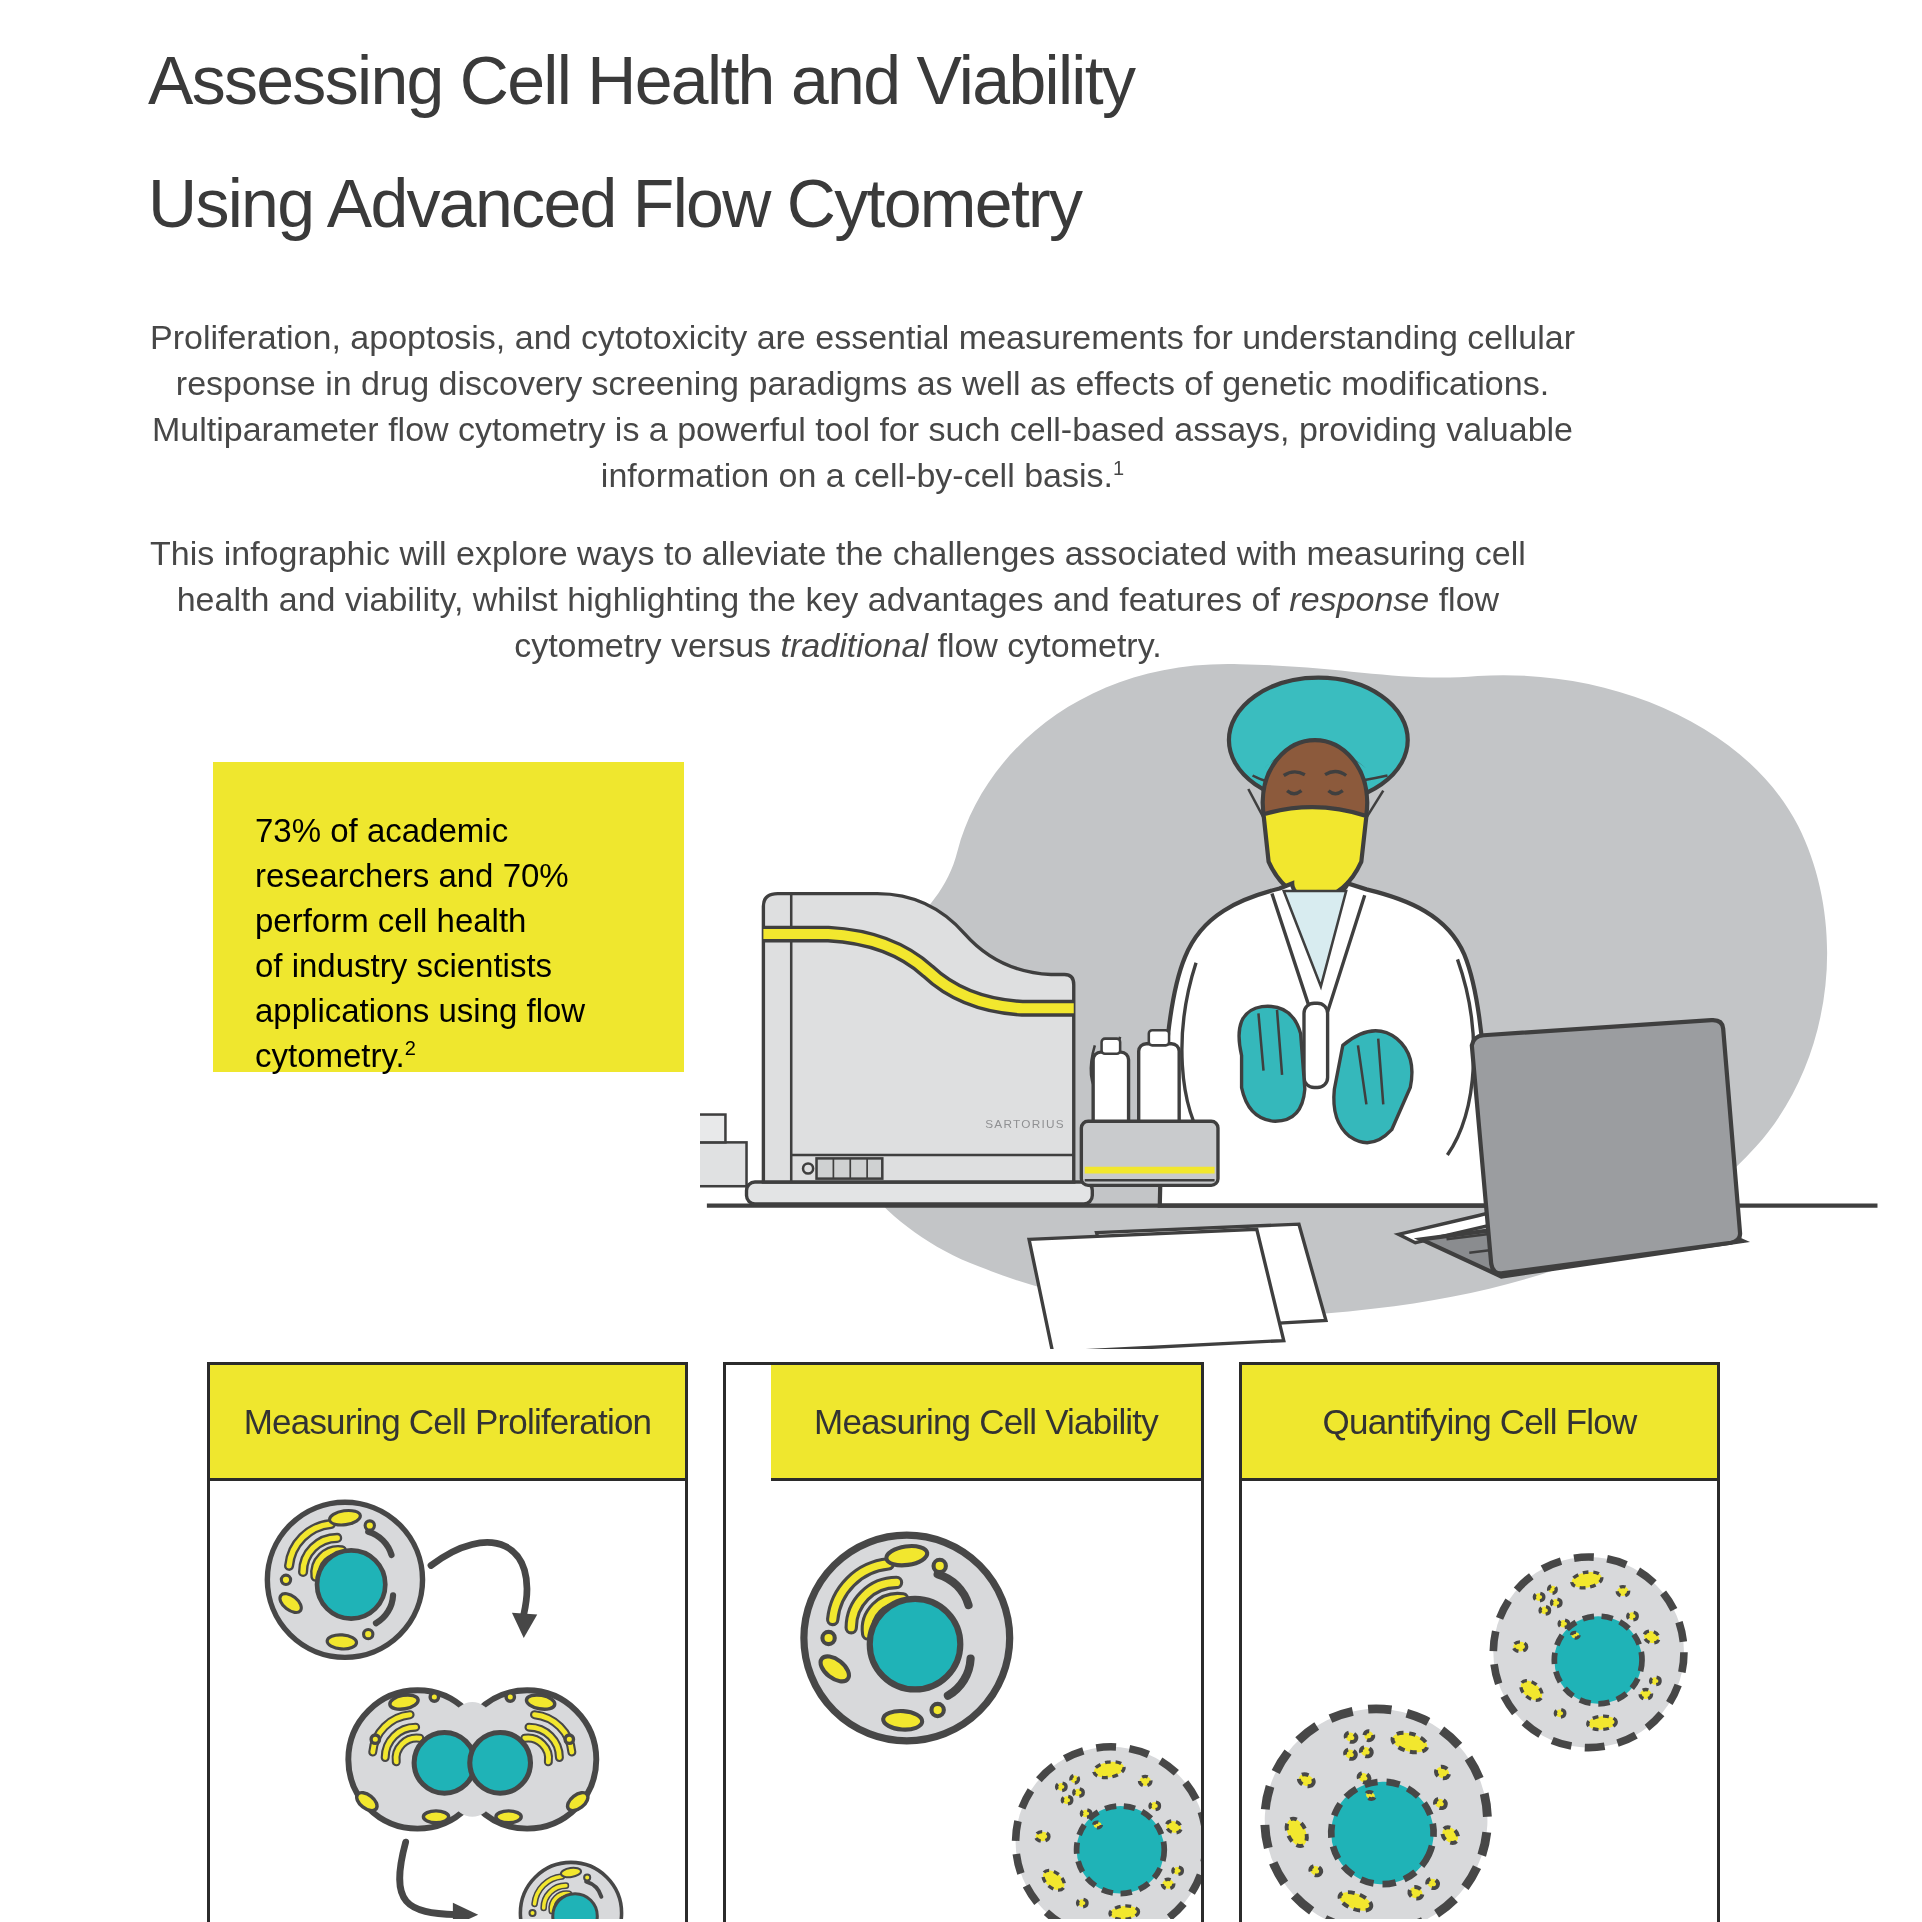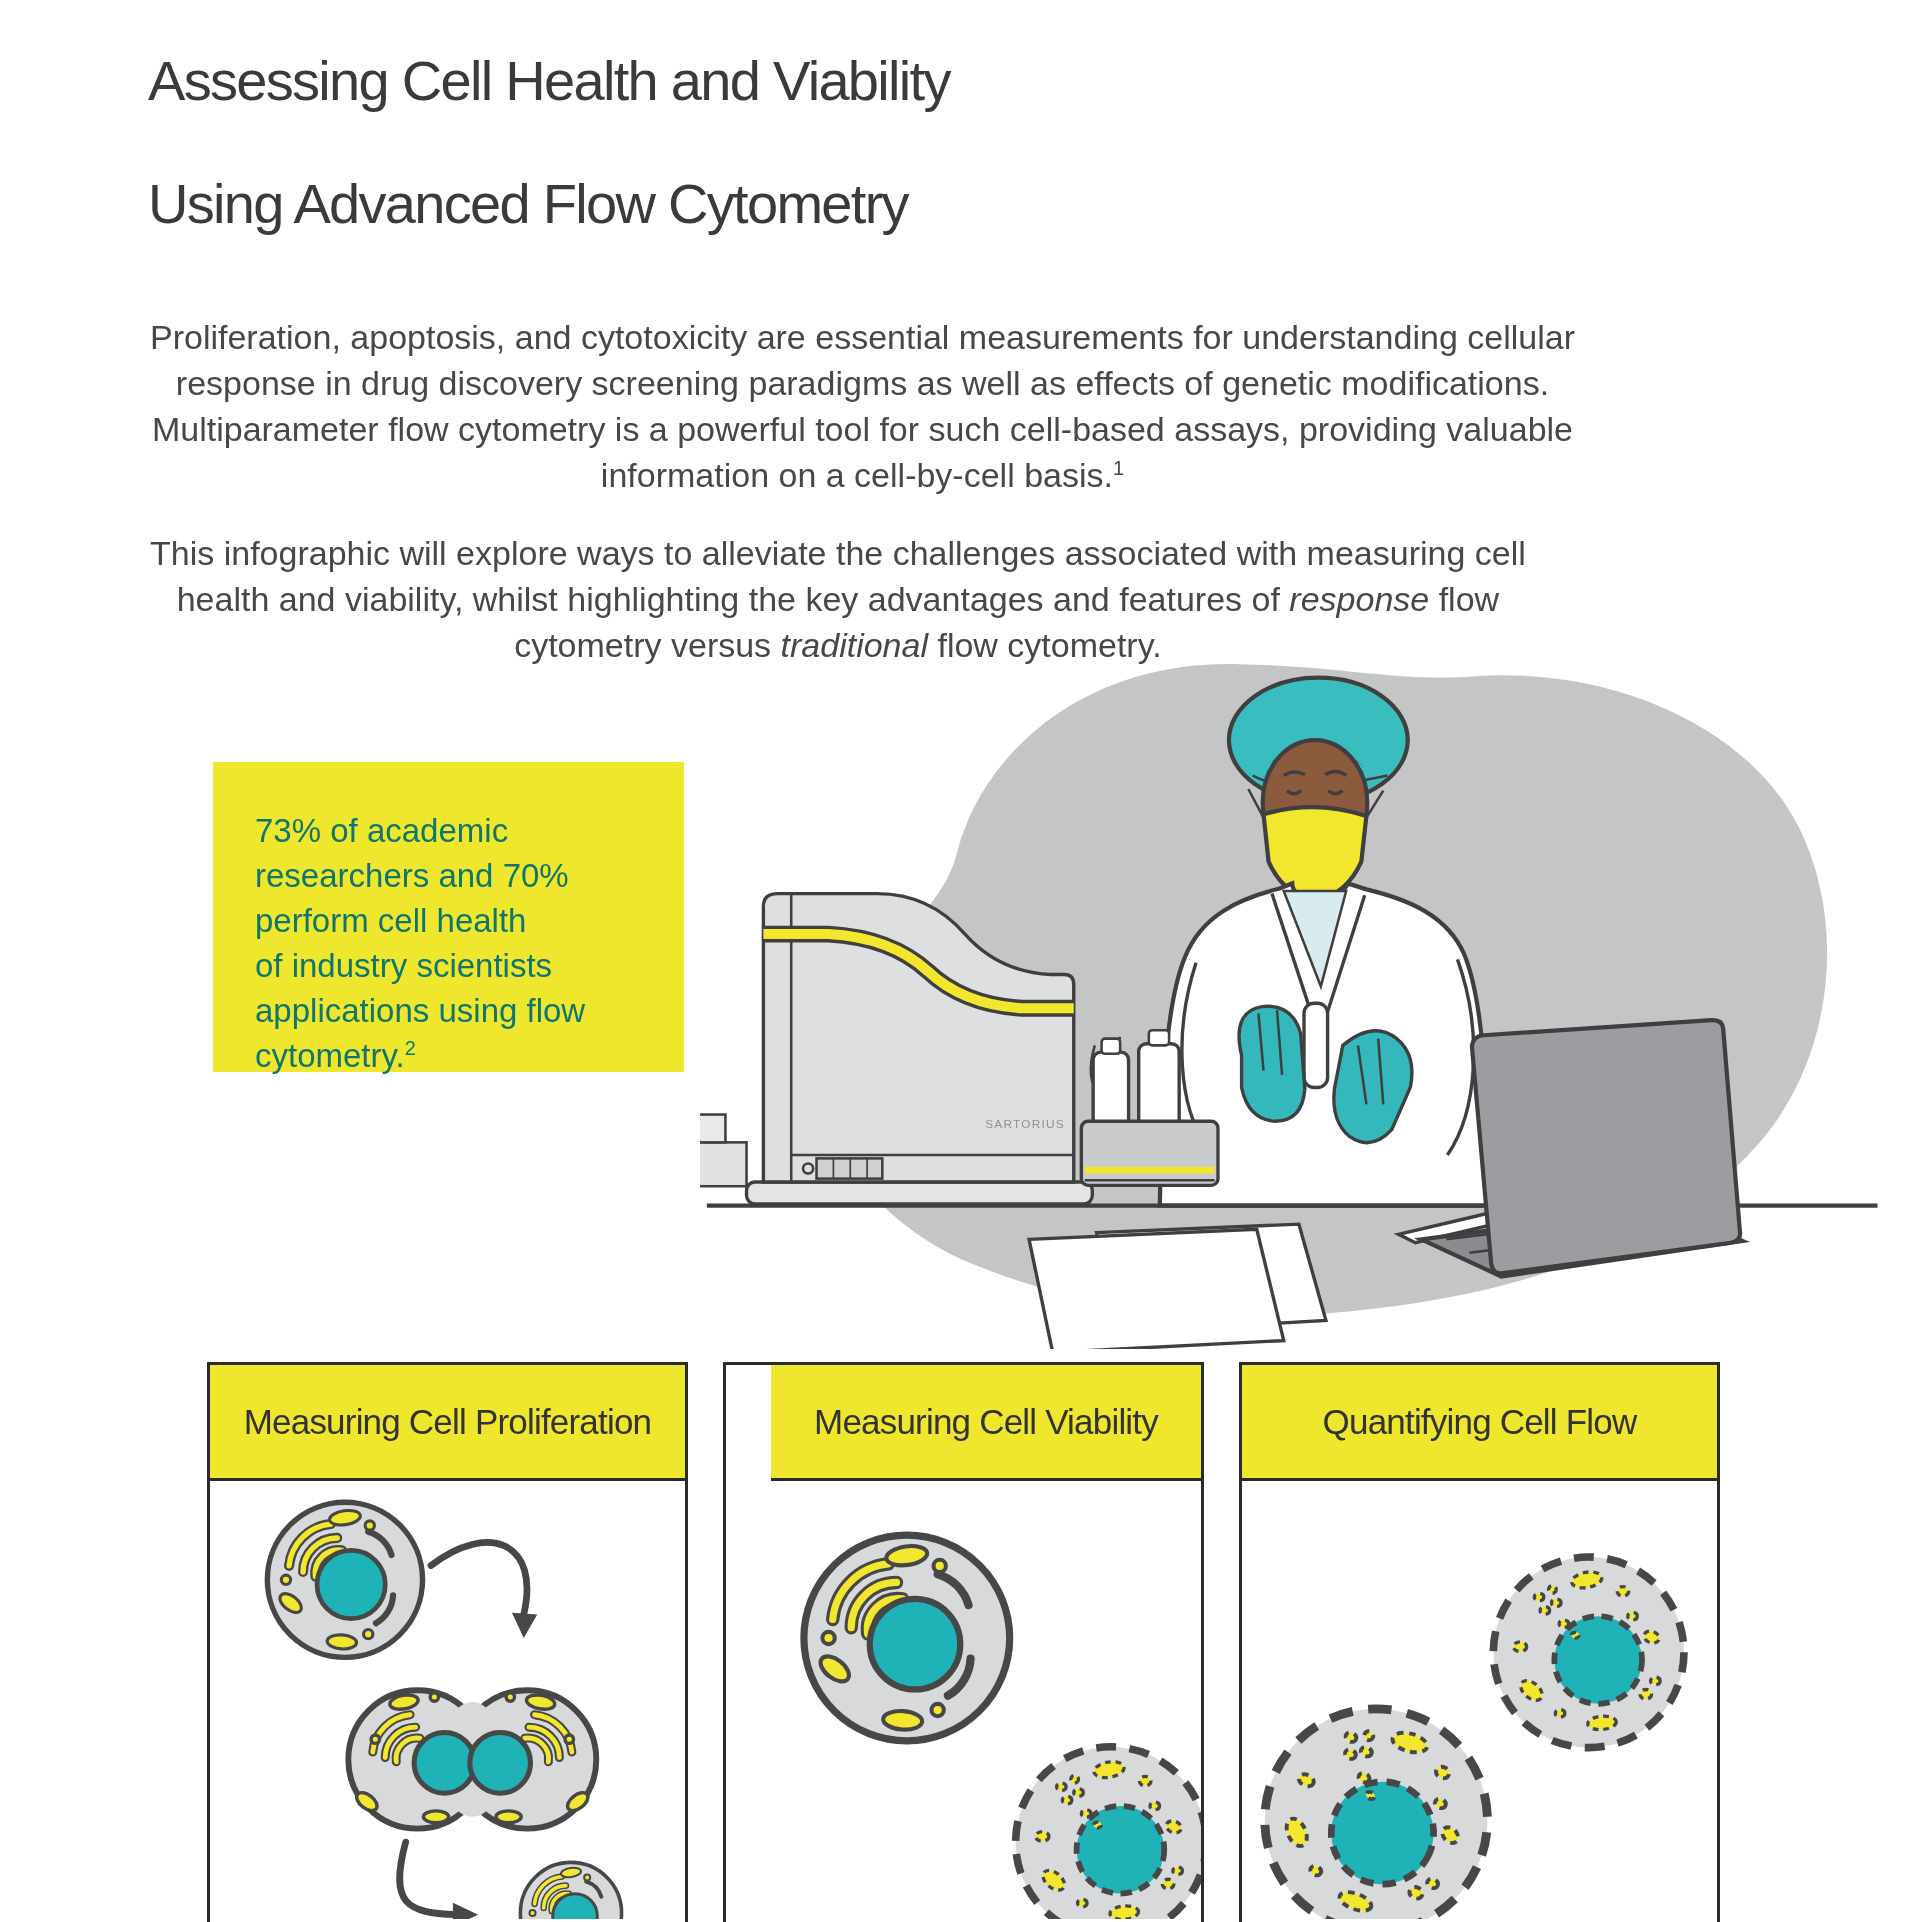--- a/index.html
+++ b/index.html
@@ -4,39 +4,39 @@
 <style>
   html,body{margin:0;padding:0;}
   body{
     width:1923px;height:1923px;position:relative;overflow:hidden;
     background:#ffffff;
     font-family:"Liberation Sans", sans-serif;
     color:#414141;
   }
   .title{
     position:absolute;left:148px;top:18.6px;
-    font-size:56px;line-height:123px;font-weight:300;
+    font-size:68px;line-height:123px;font-weight:300;
     color:#3a3a3a;letter-spacing:-1.7px;white-space:nowrap;
   }
   .para{
     position:absolute;left:150px;
     font-size:34px;line-height:46px;font-weight:300;color:#474747;text-align:center;
   }
   .para .pline{white-space:nowrap;}
   .p1{top:314px;}
   .p2{top:530px;}
   sup{font-size:20px;vertical-align:super;line-height:0;}
   .ital{font-style:italic;}
   .callout{
     position:absolute;left:213px;top:762px;width:471px;height:310px;
     background:#EFE72E;
   }
   .callout-text{
     padding:46px 0 0 42px;font-size:33px;line-height:45px;
-    font-weight:300;color:#0f766e;
+    font-weight:300;color:#000000;
   }
   .c-line{white-space:nowrap;}
   .illus{position:absolute;left:700px;top:649px;width:1181px;height:700px;}
   .panel{
     position:absolute;top:1362px;width:481px;height:673px;
     border:3.4px solid #2b2b2b;background:#ffffff;box-sizing:border-box;
   }
   .panel-1{left:207px;}
   .panel-2{left:723px;padding-left:45px;}
   .panel-3{left:1239px;}

